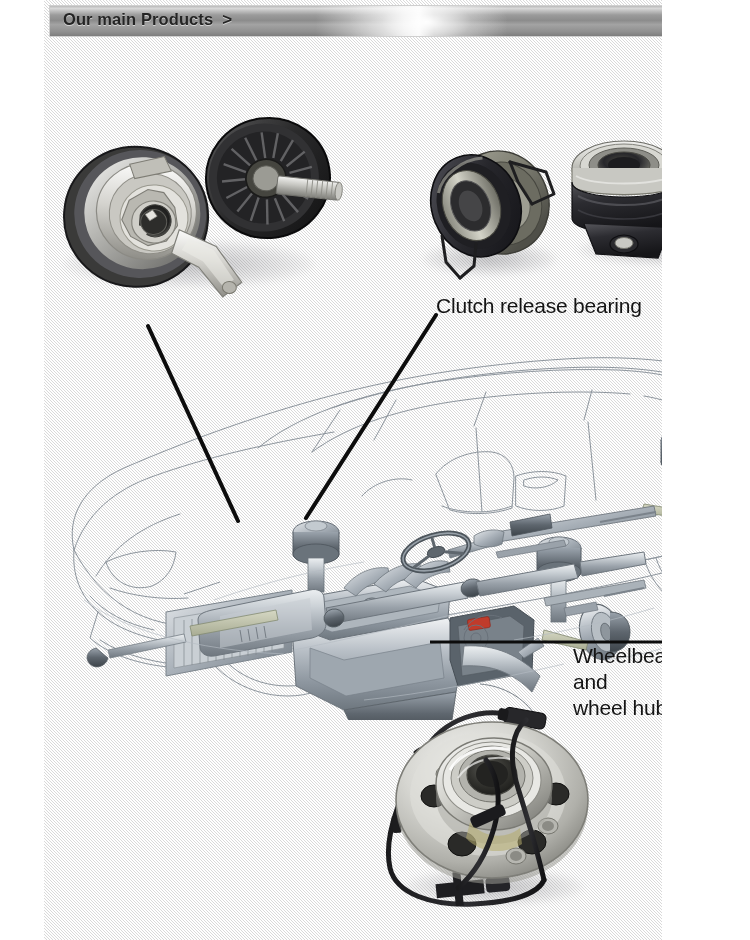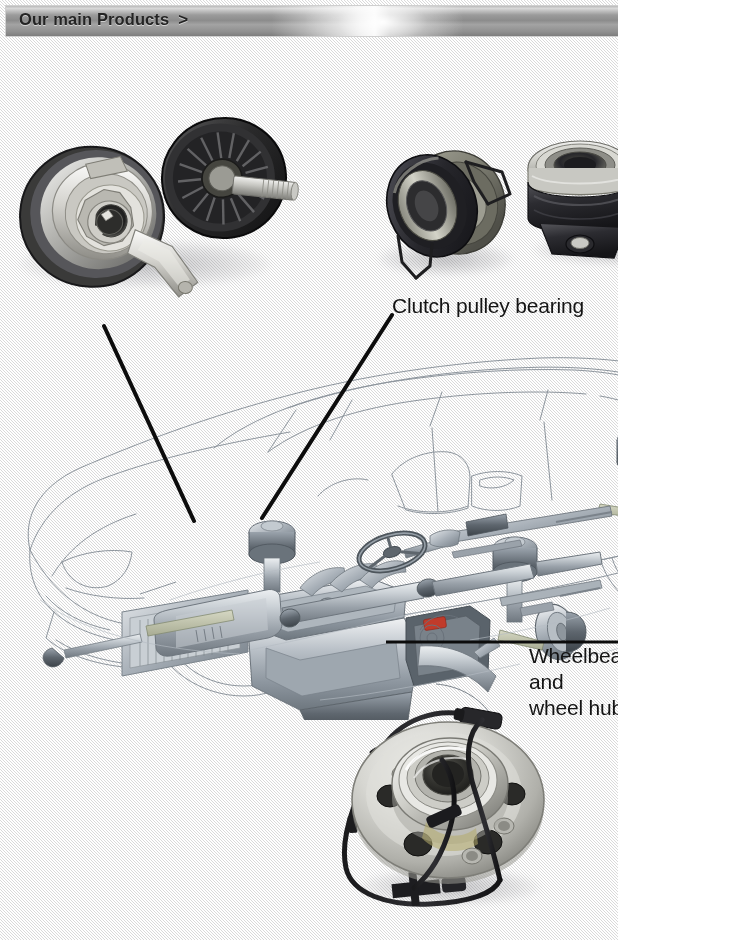--- a/index.html
+++ b/index.html
@@ -18,20 +18,21 @@
     overflow: hidden;
     background-color: #f3f3f3;
     background-image:
       repeating-linear-gradient(45deg,
         rgba(255,255,255,0.95) 0px, rgba(255,255,255,0.95) 1px,
         rgba(214,214,214,0.9) 1px, rgba(214,214,214,0.9) 2px),
       repeating-linear-gradient(-45deg,
         rgba(255,255,255,0.7) 0px, rgba(255,255,255,0.7) 1px,
         rgba(222,222,222,0.55) 1px, rgba(222,222,222,0.55) 2px);
     background-size: 3px 3px, 3px 3px;
+    margin-left: 44px;
   }
 
   
   #header-bar {
     position: absolute;
     left: 5px;
     top: 5px;
     width: 740px;
     height: 32px;
     box-sizing: border-box;
@@ -701,18 +702,18 @@
         <path d="M96 198 C110 186 124 166 132 138 C140 110 136 86 124 70"></path>
       </g>
 
       <g transform="translate(126 126) rotate(-24)" fill="#1b1b1e">
         <rect x="-18" y="-6" width="36" height="12" rx="4"></rect>
       </g>
     </svg>
   </div>
 
 
-  <div class="callout-label" id="label-clutch">Clutch pulley bearing</div>
+  <div class="callout-label" id="label-clutch">Clutch release bearing</div>
 
   <div class="callout-label" id="label-wheel">Wheelbearing and
 wheel hub</div>
 
 </div>
 
 </body></html>

